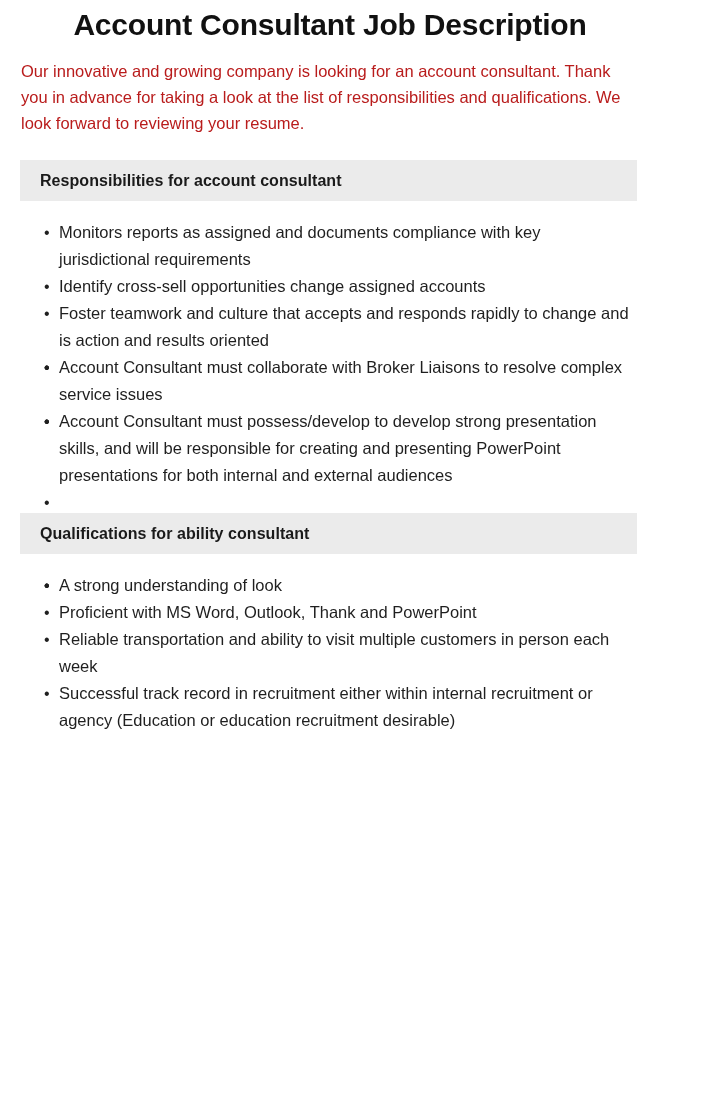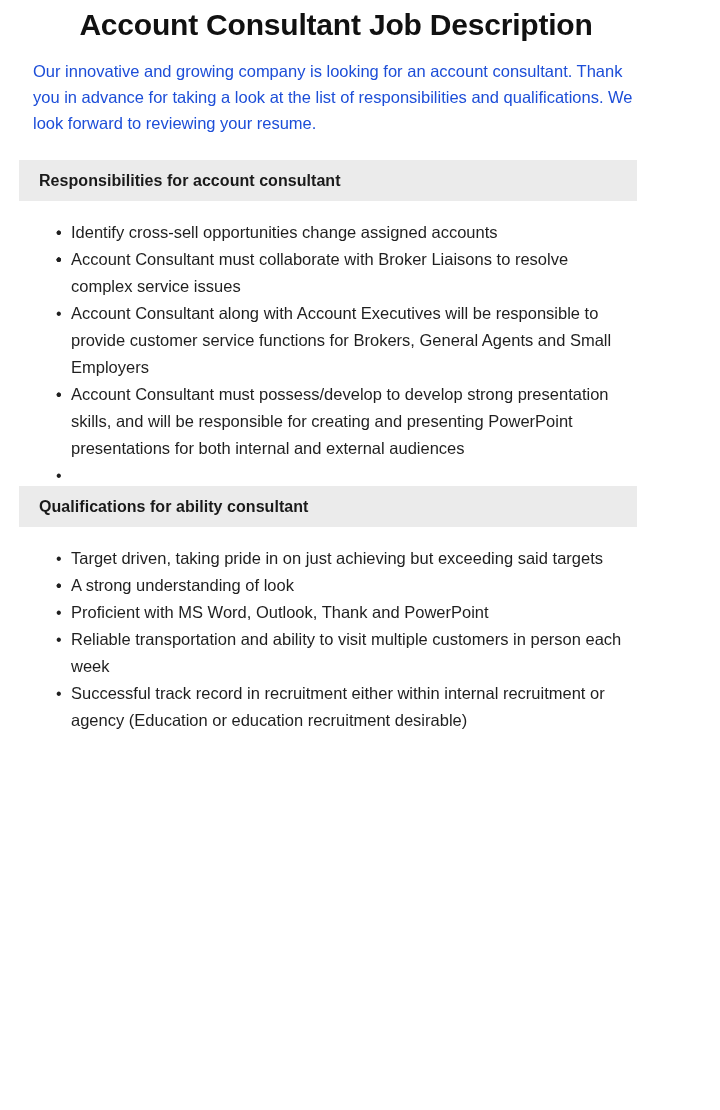--- a/index.html
+++ b/index.html
@@ -12,51 +12,51 @@
     min-height: 1110px;
     font-family: "Liberation Sans", sans-serif;
     color: #1a1a1a;
     -webkit-font-smoothing: antialiased;
   }
 
   .page {
     width: 660px;
     min-height: 1110px;
     box-sizing: border-box;
-    padding: 0 0 20px 12px;
+    padding: 0 0 20px 0;
     background: #ffffff;
     position: relative;
   }
 
   .doc-title {
     margin: 0;
     padding: 6px 22px 0 22px;
     text-align: center;
     font-size: 30px;
     line-height: 38px;
     font-weight: 700;
     letter-spacing: -0.2px;
     color: #111111;
   }
 
   .intro {
     margin: 14px 0 0 0;
     padding: 0 27px 0 21px;
     font-size: 16.5px;
     line-height: 26px;
-    color: #1d4ed8;
+    color: #b91c1c;
     text-align: left;
   }
 
   .section {
     margin-top: 24px;
   }
 
   .section-header {
-    margin: 0 23px 0 7px;
+    margin: 0 23px 0 20px;
     background: #ebebeb;
     height: 41px;
     display: flex;
     align-items: center;
     padding: 0 0 0 20px;
     box-sizing: border-box;
   }
 
   .section-header-text {
     font-size: 16px;
@@ -112,41 +112,42 @@
 
   <p class="intro">Our innovative and growing company is looking for an account consultant. Thank you in advance for taking a look at the list of responsibilities and qualifications. We look forward to reviewing your resume.</p>
 
   <div class="section section-responsibilities">
     <div class="section-header">
       <span class="section-header-text">Responsibilities for account consultant</span>
     </div>
     <ul class="bullet-list" id="list-responsibilities">
         <li class="bullet-item">
           <span class="dot">•</span>
+          <span class="bullet-text">Monitors reports as assigned and documents compliance with key jurisdictional requirements</span>
         </li>
         <li class="bullet-item">
           <span class="dot">•</span>
           <span class="bullet-text">Identify cross-sell opportunities change assigned accounts</span>
         </li>
         <li class="bullet-item">
           <span class="dot">•</span>
+          <span class="bullet-text">Foster teamwork and culture that accepts and responds rapidly to change and is action and results oriented</span>
         </li>
         <li class="bullet-item">
           <span class="dot">•</span>
         </li>
         <li class="bullet-item">
           <span class="dot">•</span>
         </li>
         <li class="bullet-item">
           <span class="dot">•</span>
           <span class="bullet-text">Account Consultant must collaborate with Broker Liaisons to resolve complex service issues</span>
         </li>
         <li class="bullet-item">
           <span class="dot">•</span>
-          <span class="bullet-text">Account Consultant along with Account Executives will be responsible to provide customer service functions for Brokers, General Agents and Small Employers</span>
         </li>
         <li class="bullet-item">
           <span class="dot">•</span>
         </li>
         <li class="bullet-item">
           <span class="dot">•</span>
           <span class="bullet-text">Account Consultant must possess/develop to develop strong presentation skills, and will be responsible for creating and presenting PowerPoint presentations for both internal and external audiences</span>
         </li>
         <li class="bullet-item">
           <span class="dot">•</span>
@@ -154,21 +155,20 @@
       </ul>
   </div>
 
   <div class="section section-qualifications">
     <div class="section-header">
       <span class="section-header-text">Qualifications for ability consultant</span>
     </div>
     <ul class="bullet-list" id="list-qualifications">
         <li class="bullet-item">
           <span class="dot">•</span>
-          <span class="bullet-text">Target driven, taking pride in on just achieving but exceeding said targets</span>
         </li>
         <li class="bullet-item">
           <span class="dot">•</span>
         </li>
         <li class="bullet-item">
           <span class="dot">•</span>
           <span class="bullet-text">A strong understanding of look</span>
         </li>
         <li class="bullet-item">
           <span class="dot">•</span>

